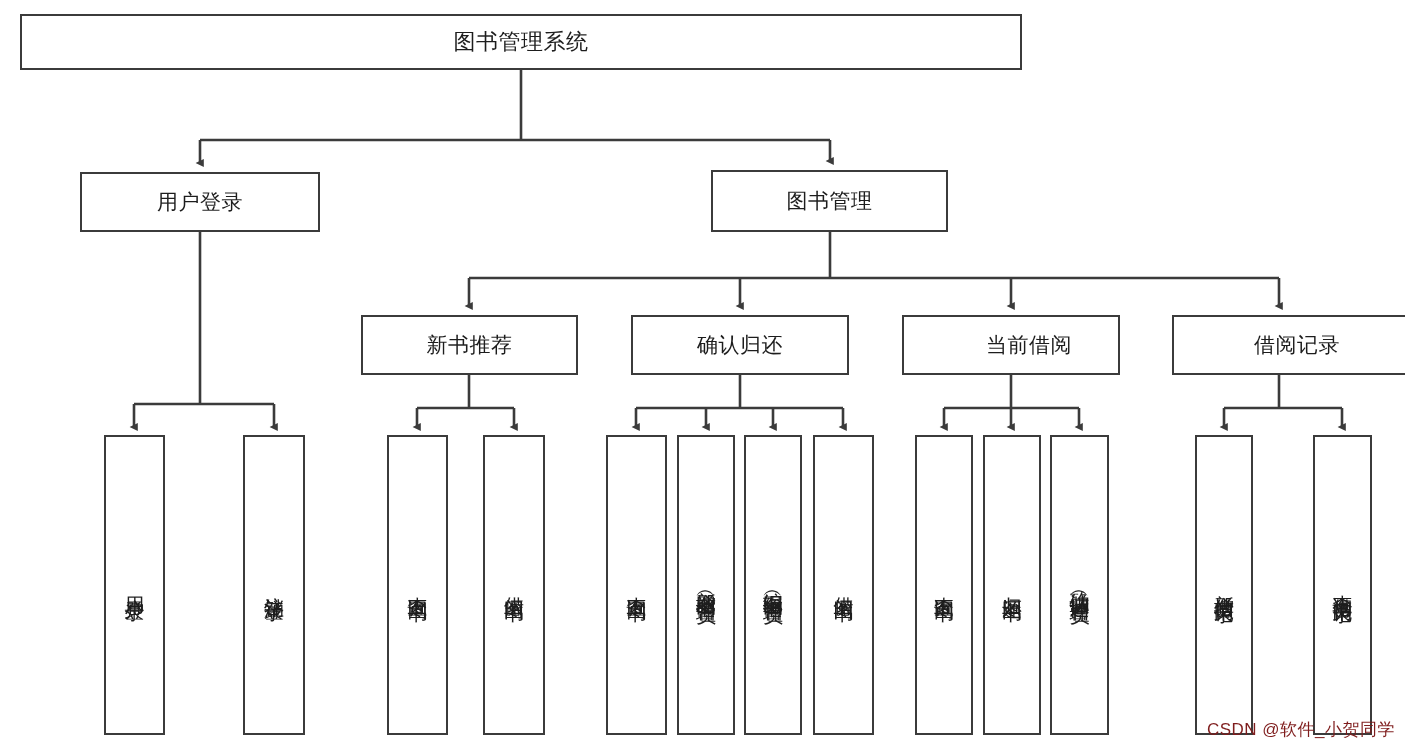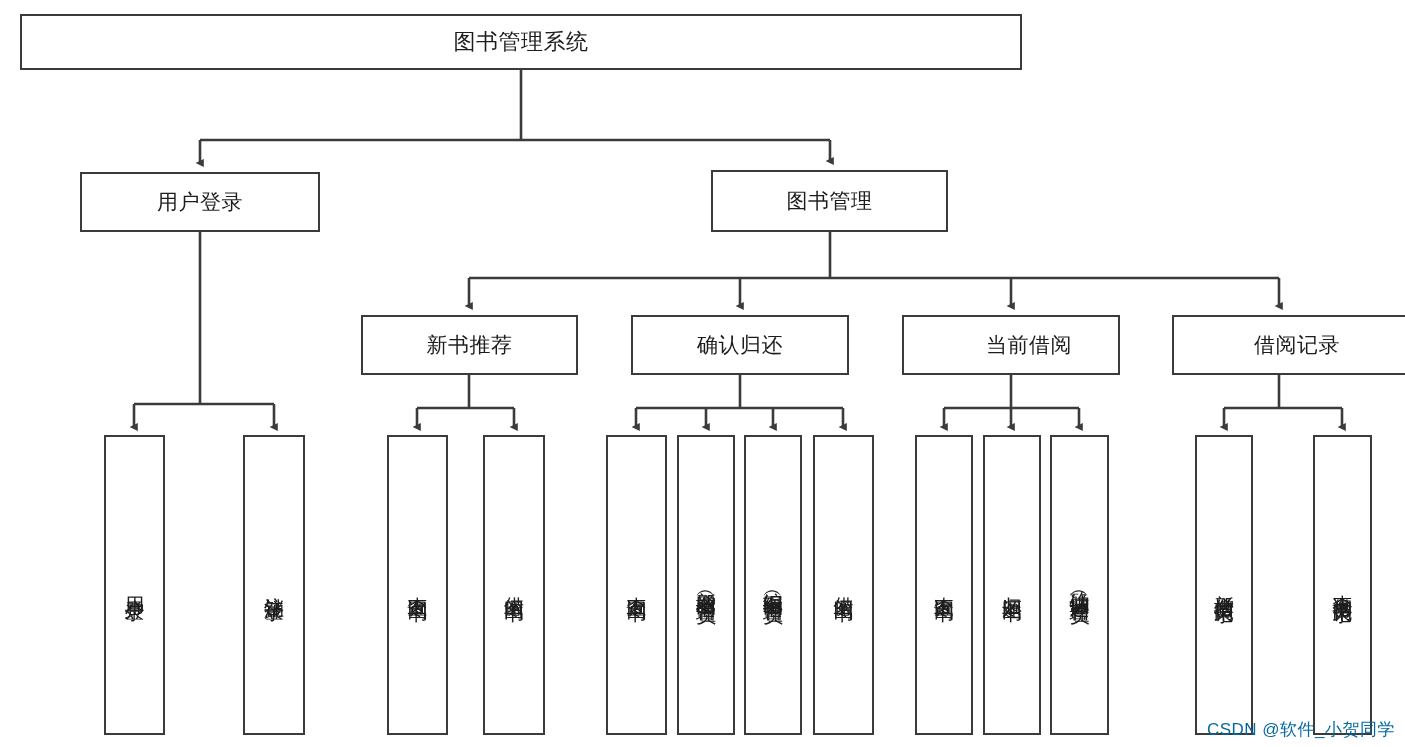--- a/index.html
+++ b/index.html
@@ -48,21 +48,21 @@
     font-size: 20px;
     line-height: 1.45;
     letter-spacing: 2px;
     white-space: normal;
   }
   .node.root .label { font-size: 22px; }
   .watermark {
     position: absolute;
     right: 10px;
     bottom: 6px;
-    color: #0369a1;
+    color: #7f1d1d;
     font-size: 17px;
     z-index: 5;
     white-space: nowrap;
     letter-spacing: 0.5px;
   }
 </style>
 </head>
 <body>
 
 <div id="canvas">

